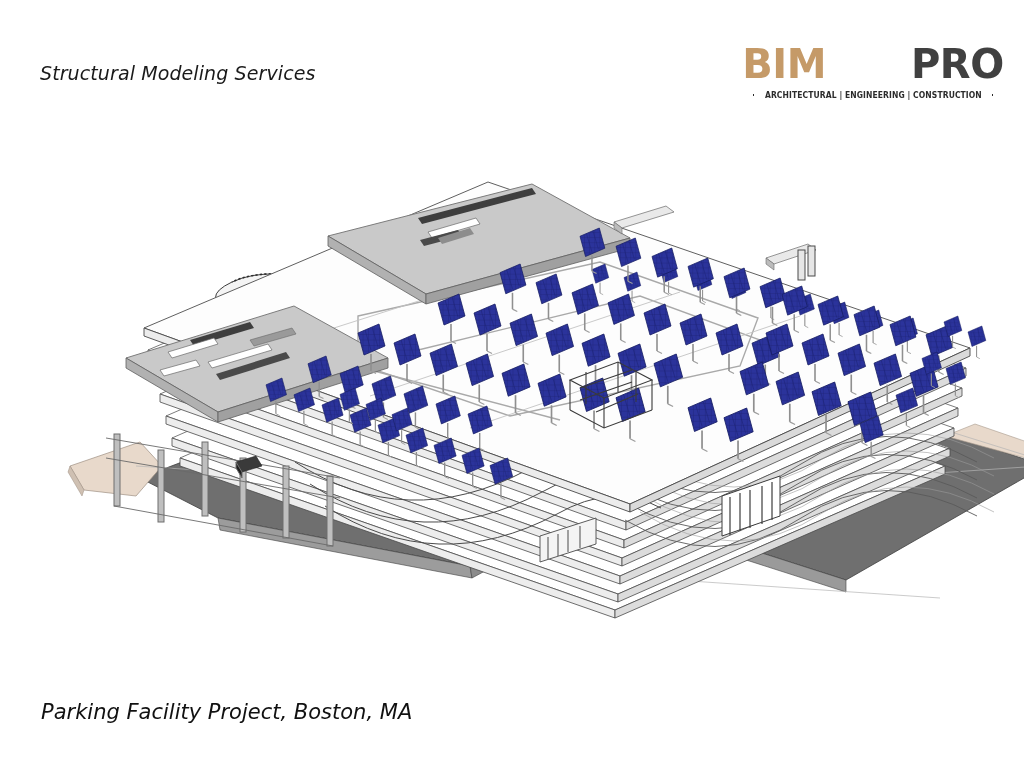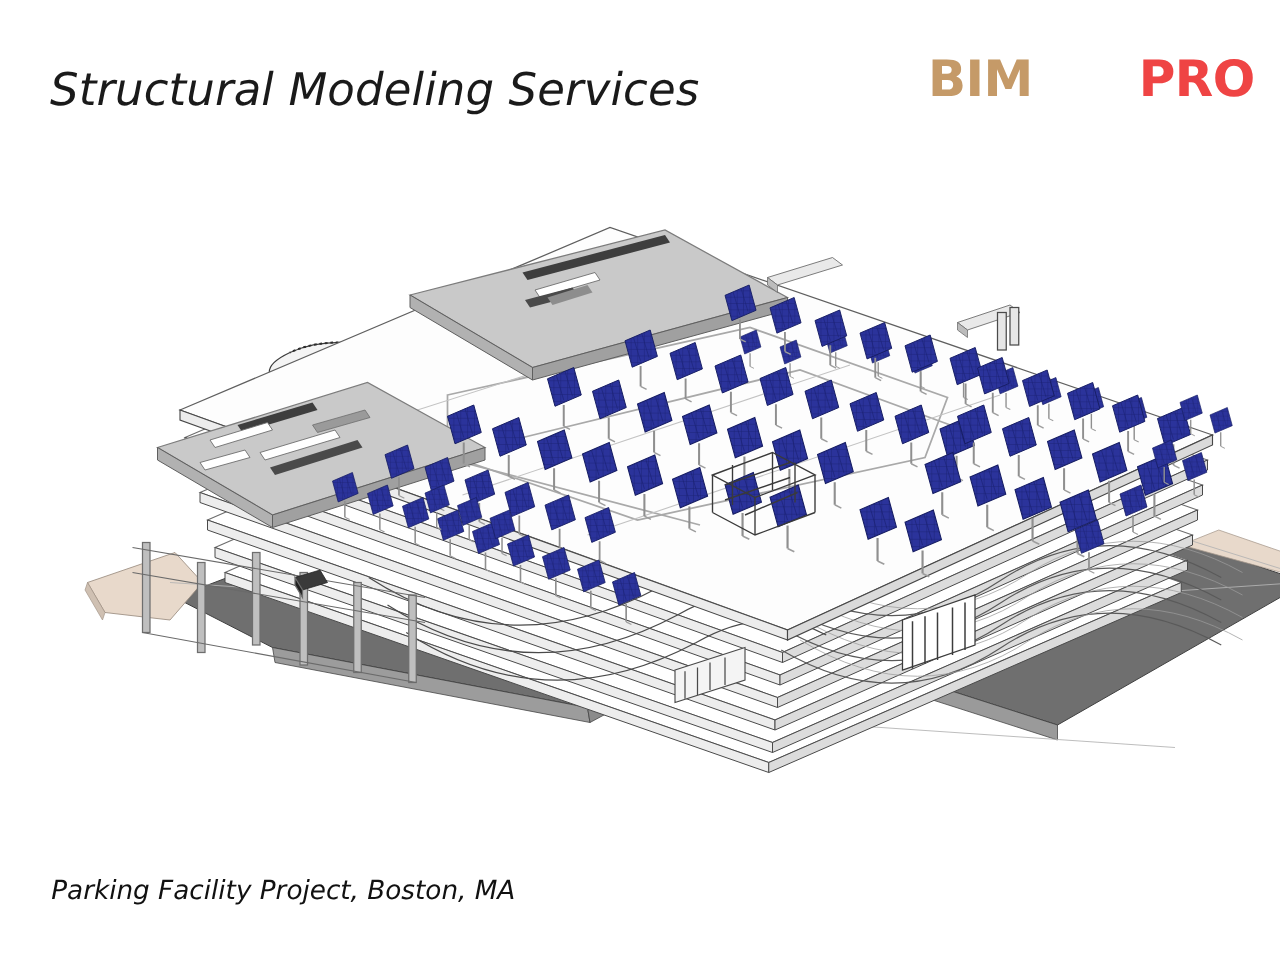--- a/index.html
+++ b/index.html
@@ -16,21 +16,21 @@
   }
 
   
   #slide-title {
     position: absolute;
     left: 40px;
     top: 56px;
     font-family: "DejaVu Sans", sans-serif;
     font-style: italic;
     font-weight: 400;
-    font-size: 36px;
+    font-size: 19px;
     line-height: 34px;
     color: #1a1a1a;
     letter-spacing: 0.1px;
     white-space: nowrap;
   }
 
   
   #logo {
     position: absolute;
     left: 753px;
@@ -112,23 +112,28 @@
   <div id="logo-wordmark">
     <span class="logo-word" style="color:#c59a68">BIM</span>
 
     <svg id="logo-pyramid" viewBox="0 0 36 40">
       <polygon points="18,2 18,34 2,34" fill="#23201d"></polygon>
       <polygon points="18,2 34,34 18,34" fill="#f4f2f0"></polygon>
       <polygon points="2,34 34,34 18,40" fill="#c59a68"></polygon>
       <polygon points="18,2 18,34 2,34" fill="none" stroke="#23201d" stroke-width="0.6"></polygon>
     </svg>
 
-    <span class="logo-word" style="color:#ef4444">PRO</span>
+    <span class="logo-word" style="color:#404040">PRO</span>
   </div>
 
+  <div id="logo-tagline-row">
+    <span class="tag-rule"></span>
+    <span id="logo-tagline">ARCHITECTURAL | ENGINEERING | CONSTRUCTION</span>
+    <span class="tag-rule"></span>
+  </div>
 </div>
 
 <figure id="model-figure">
   <svg id="model-svg" viewBox="0 0 1024 520" xmlns="http://www.w3.org/2000/svg">
     <defs>
 
       <pattern id="cellgrid" width="5.5" height="5.5" patternUnits="userSpaceOnUse">
         <rect width="5.5" height="5.5" fill="#2b339b"></rect>
         <path d="M5.5 0V5.5M0 5.5H5.5" stroke="#1b2275" stroke-width="0.7"></path>
       </pattern>

